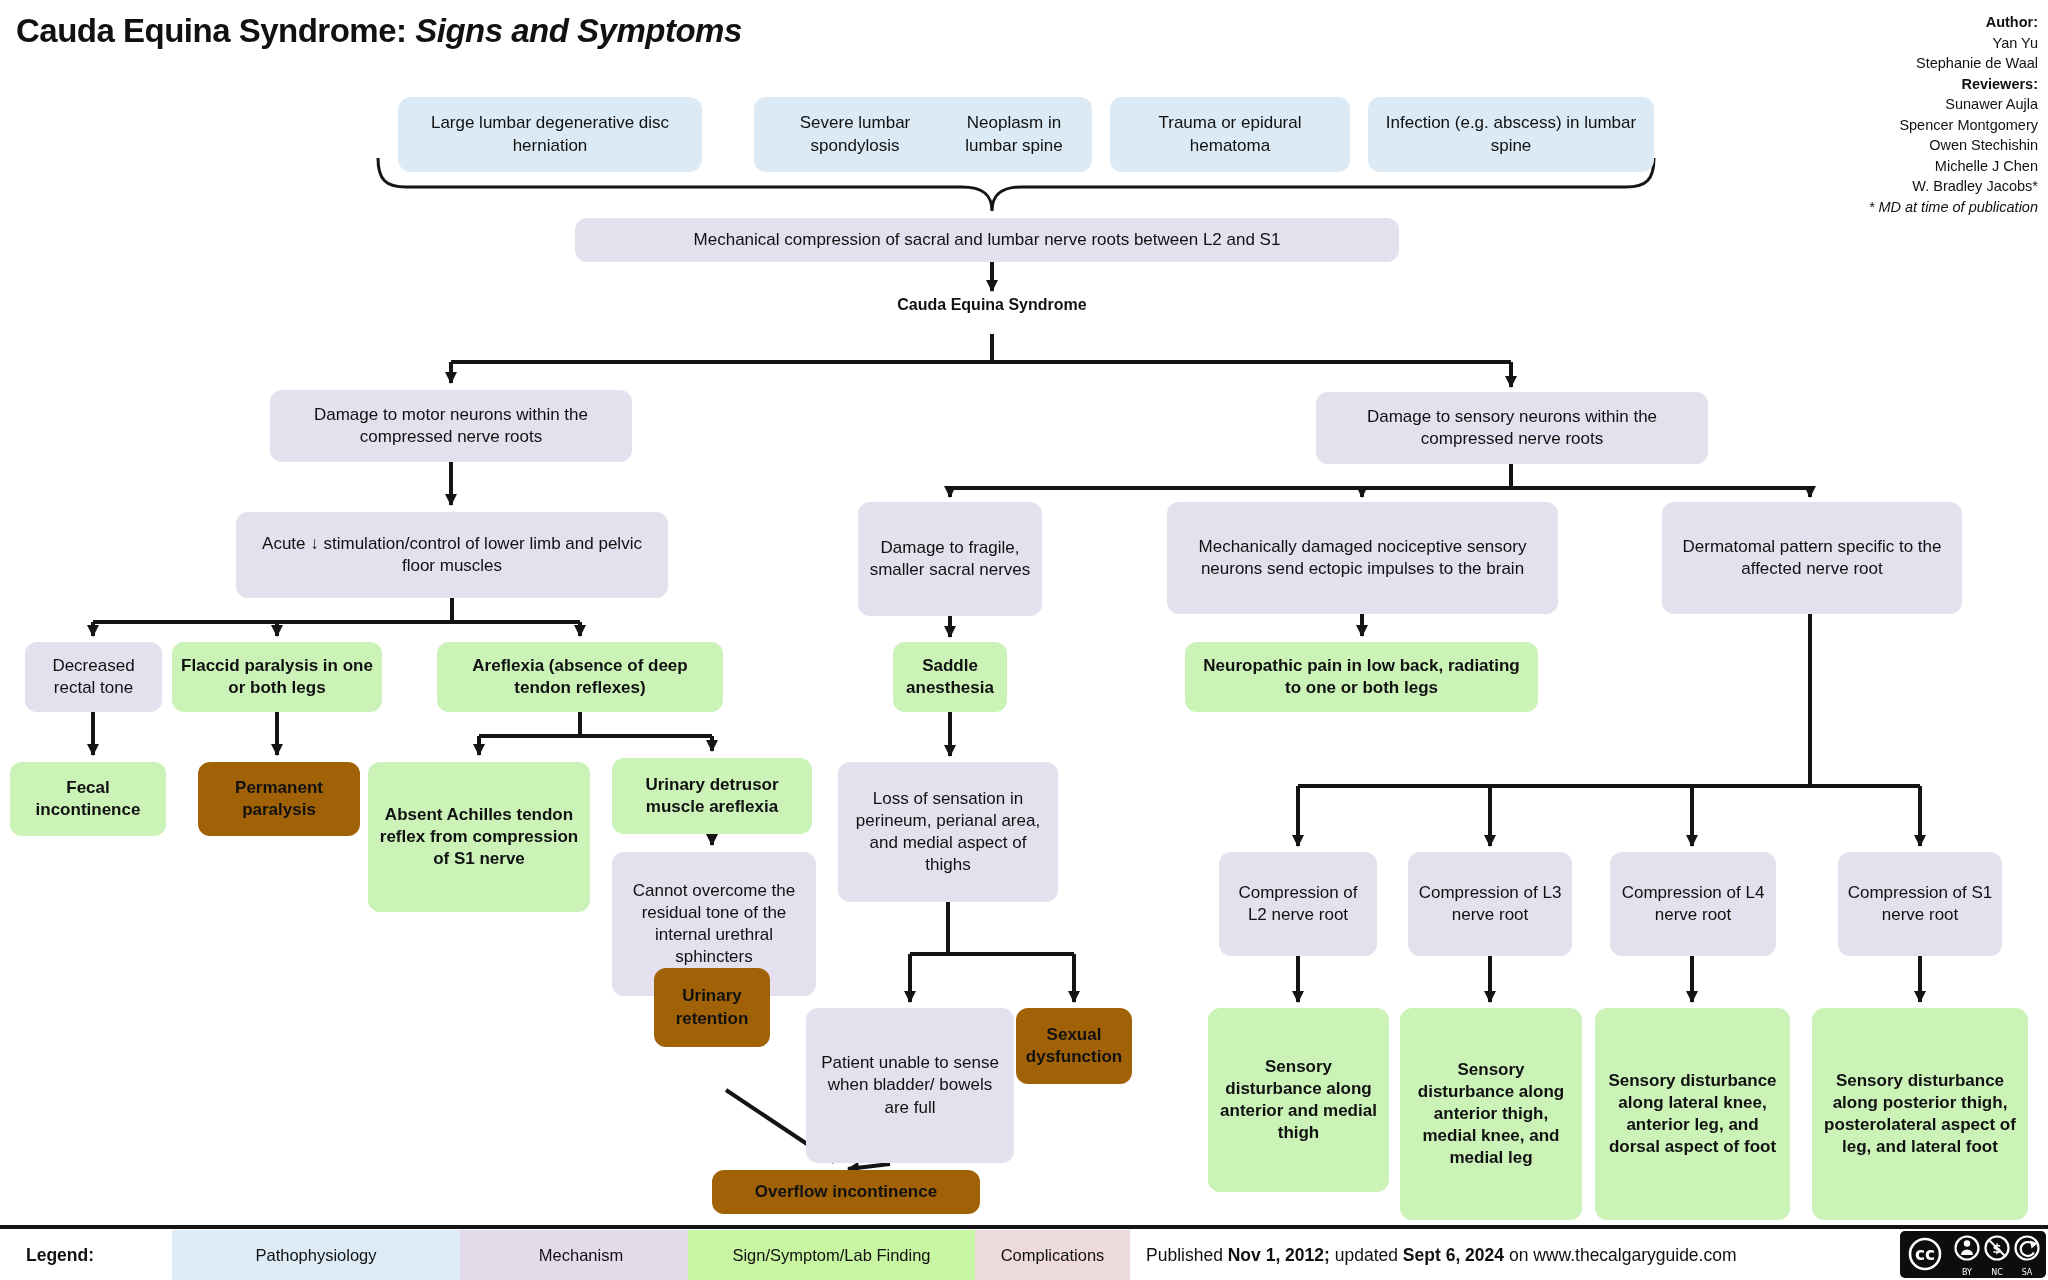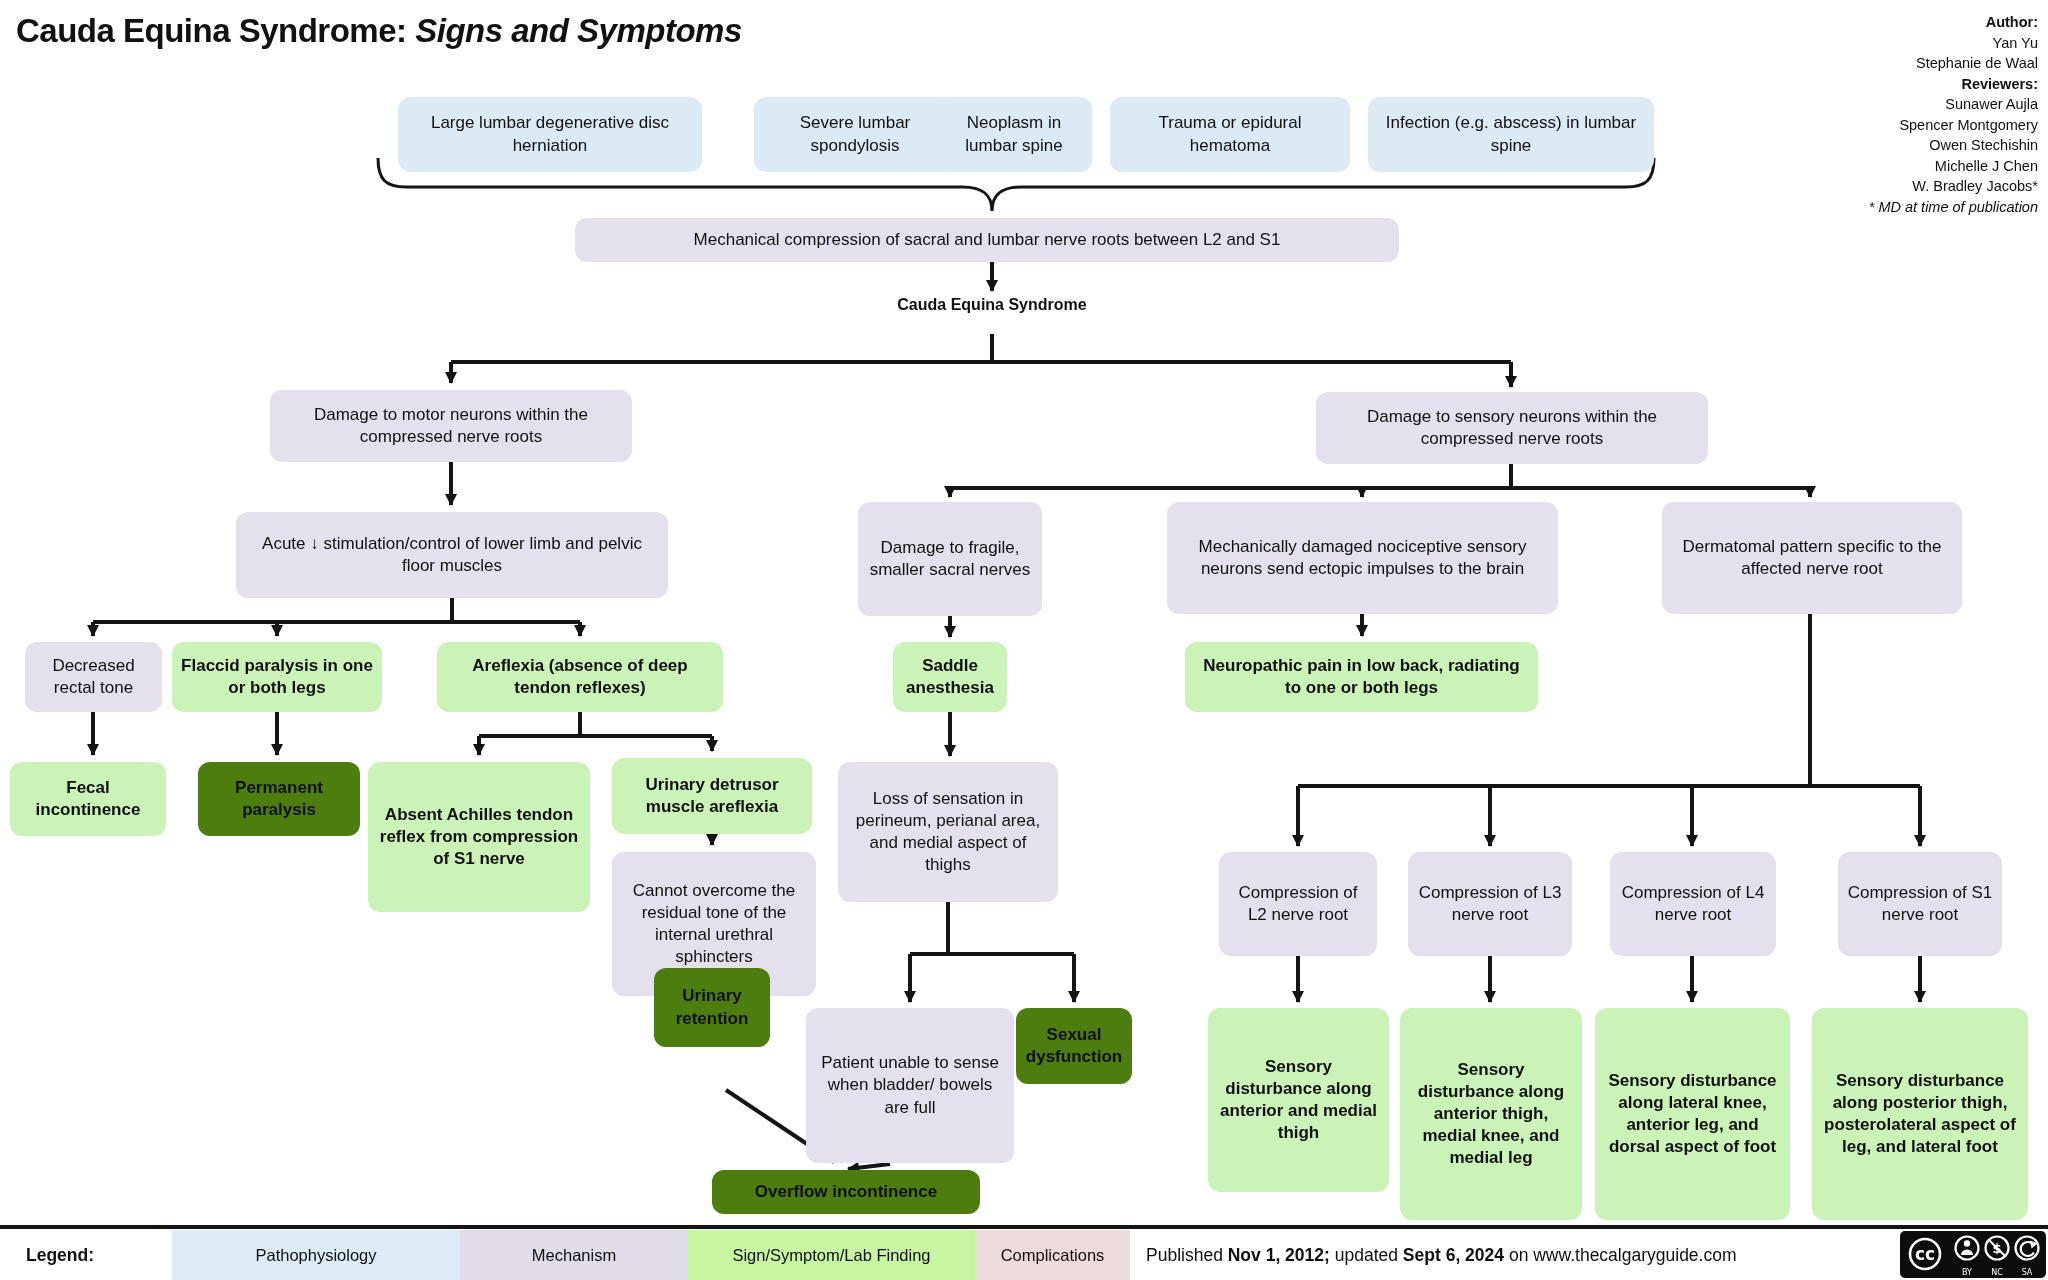--- a/index.html
+++ b/index.html
@@ -8,36 +8,36 @@
   #connectors{position:absolute;left:0;top:0;z-index:1;}
   .ln{stroke:#141414;stroke-width:4;fill:none;}
   .thin{stroke:#141414;stroke-width:3;fill:none;}
   .ar{marker-end:url(#ah);}
   .node{position:absolute;z-index:2;display:flex;align-items:center;justify-content:center;
         text-align:center;border-radius:12px;padding:4px 9px;box-sizing:border-box;
         font-size:17px;line-height:1.3;}
   .t-blue{background:#dbeaf5;}
   .t-lav{background:#e4e0ee;}
   .t-green{background:#cbf3b8;font-weight:bold;}
-  .t-pink{background:#4d7c0f;font-weight:bold;}
+  .t-pink{background:#a16207;font-weight:bold;}
   #title{position:absolute;left:16px;top:12px;z-index:2;font-size:33px;font-weight:bold;letter-spacing:-0.5px;}
   #title .emph{font-style:italic;}
   #credits{position:absolute;right:10px;top:12px;z-index:2;text-align:right;font-size:14.5px;line-height:20.5px;}
   #credits .b{font-weight:bold;}
   #credits .i{font-style:italic;}
   #ces-heading{position:absolute;left:842px;top:296px;width:300px;z-index:2;text-align:center;
                font-size:16px;font-weight:bold;}
   
   #legend-bar{position:absolute;left:0;top:1230px;width:2048px;height:50px;z-index:2;background:#fff;}
   .legend-label{position:absolute;left:26px;top:0;height:50px;display:flex;align-items:center;
                 font-weight:bold;font-size:17.5px;}
   .swatch{position:absolute;top:0;height:50px;display:flex;align-items:center;justify-content:center;
           font-size:16.5px;}
   #sw-patho{left:172px;width:288px;background:#dcebf6;}
-  #sw-mech{left:460px;width:228px;background:#e2dcea;}
+  #sw-mech{left:460px;width:228px;background:#e2dcea;padding-left:7px;}
   #sw-sign{left:688px;width:287px;background:#c8f5a2;}
   #sw-comp{left:975px;width:155px;background:#ecdbda;}
   #published{position:absolute;left:1146px;top:0;height:50px;display:flex;align-items:center;
              font-size:17.5px;white-space:pre;}
   #published .b{font-weight:bold;}
   #cc-badge{position:absolute;left:1900px;top:1px;width:146px;height:47px;z-index:3;}
 </style>
 </head>
 <body>
 

